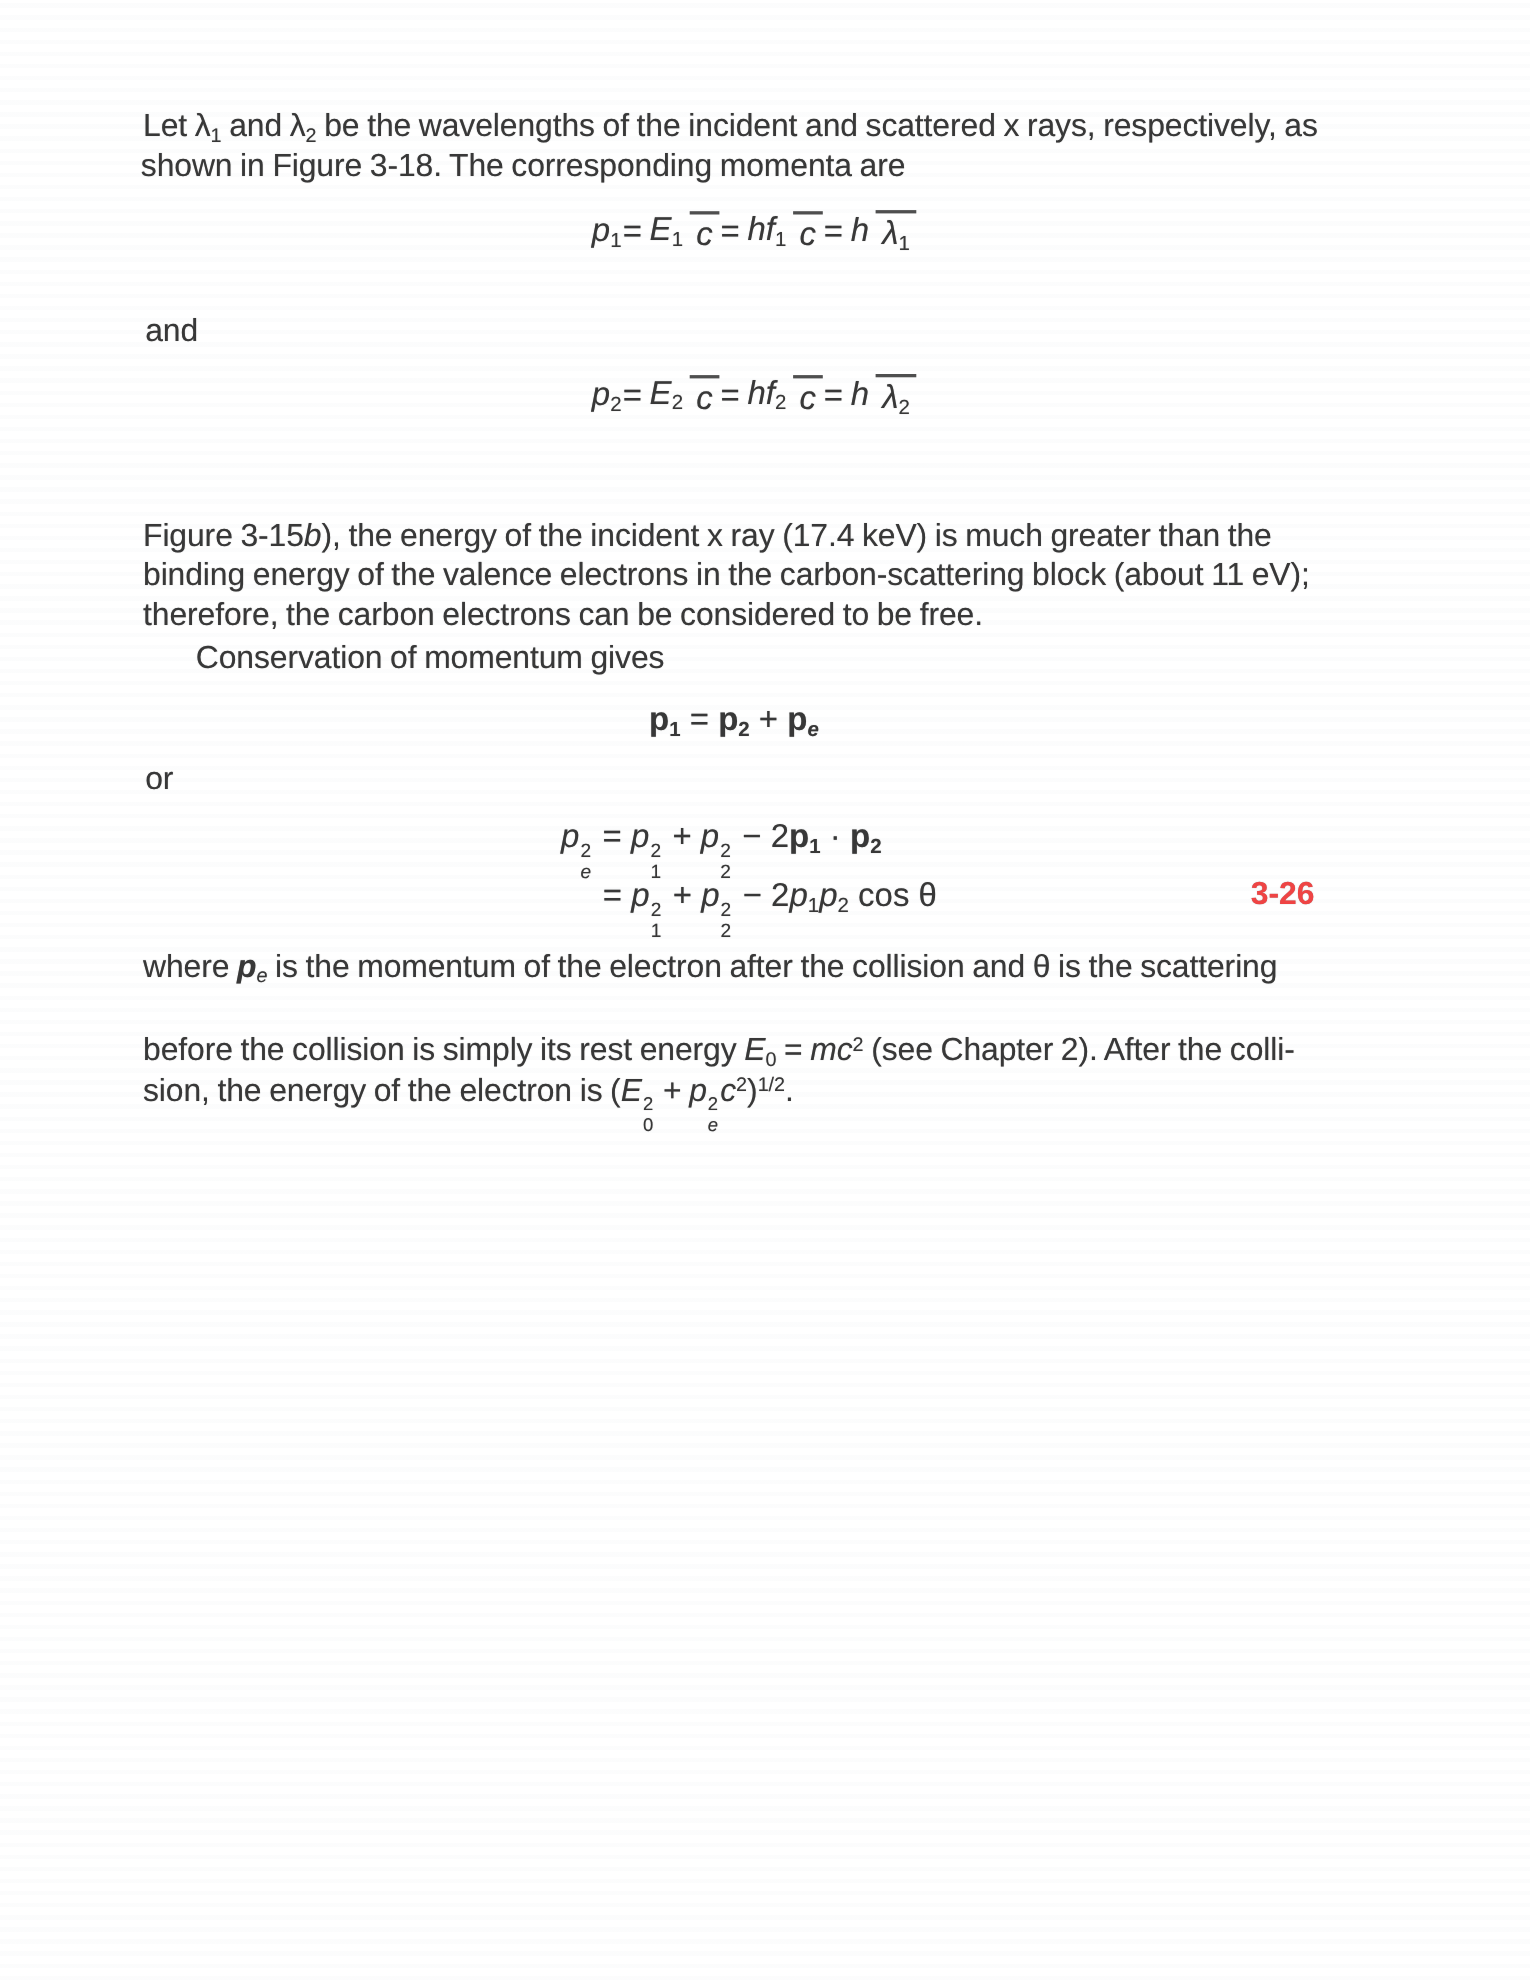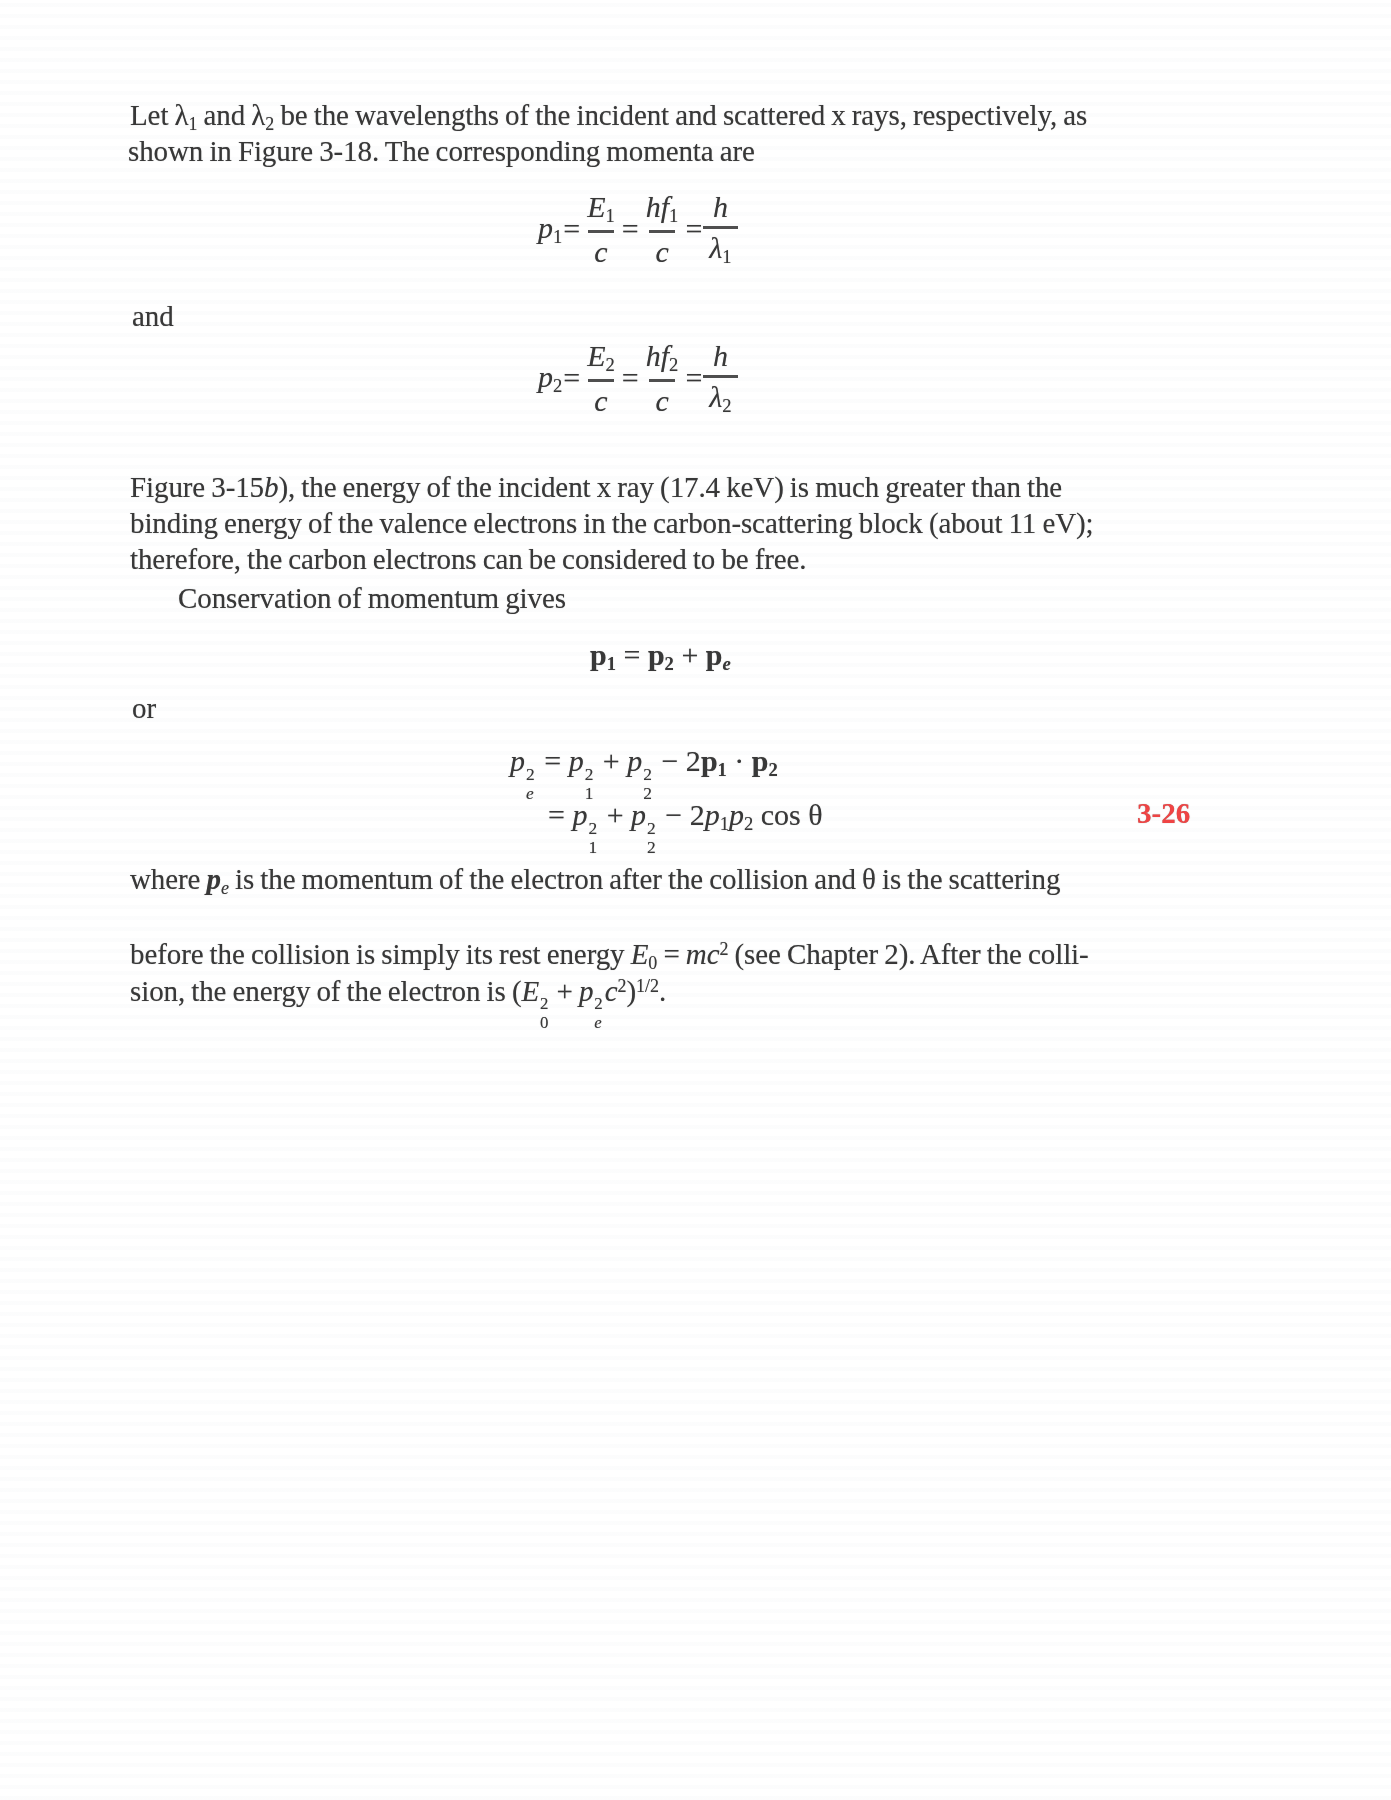--- a/index.html
+++ b/index.html
@@ -1,20 +1,20 @@
 <!DOCTYPE html>
 <html><head>
 <meta charset="utf-8">
 <style>
   html,body{margin:0;padding:0;background:#ffffff;}
   .page{
     position:relative;
     width:1391px;height:1800px;
     background:#ffffff;
-    font-family:Liberation Serif, serif;
+    font-family:Liberation Sans, sans-serif;
     color:#383838;
     overflow:hidden;
   }
   
   .page::before{
     content:"";position:absolute;inset:0;pointer-events:none;
     background:repeating-linear-gradient(0deg, rgba(176,188,198,0.045) 0 4px, rgba(255,255,255,0) 4px 11px);
   }
   .line{
     position:absolute;
@@ -25,21 +25,21 @@
     word-spacing:-1px;
     text-shadow:0 0 0.8px rgba(56,56,56,0.5);
   }
   .eqfr{
     position:absolute;
     display:flex;align-items:center;
     font-size:30px;line-height:1.1;
     white-space:nowrap;
     text-shadow:0 0 0.8px rgba(56,56,56,0.5);
   }
-  .frac{display:inline-flex;flex-direction:column;align-items:center;}
+  .frac{display:inline-flex;align-items:center;}
   .frac .num{display:block;padding:0 6px 2px;}
   .frac .den{display:block;border-top:3px solid #4f4f4f;margin-top:1px;padding:2px 6px 0;}
   .rel{padding:0 1px;}
   .eqline{
     position:absolute;
     font-size:30px;line-height:1.25;
     white-space:nowrap;
     text-shadow:0 0 0.8px rgba(56,56,56,0.5);
   }
   .eqnum{
@@ -85,21 +85,21 @@
       <span class="num"><span class="r-i">hf</span><span class="r-sub">1</span></span>
       <span class="den"><span class="r-i">c</span></span>
     </span>
     <span class="rel">=</span>
     <span class="frac">
       <span class="num"><span class="r-i">h</span></span>
       <span class="den"><span class="r-i">λ</span><span class="r-sub">1</span></span>
     </span>
   </div>
 
-  <div class="line" style="left:132px;top:298px">and</div>
+  <div class="line" style="left:132px;top:283px">and</div>
 
   <div class="eqfr" style="left:538px;top:339px">
     <span><span class="r-i">p</span><span class="r-sub">2</span></span>
     <span class="rel">=</span>
     <span class="frac">
       <span class="num"><span class="r-i">E</span><span class="r-sub">2</span></span>
       <span class="den"><span class="r-i">c</span></span>
     </span>
     <span class="rel">=</span>
     <span class="frac">

